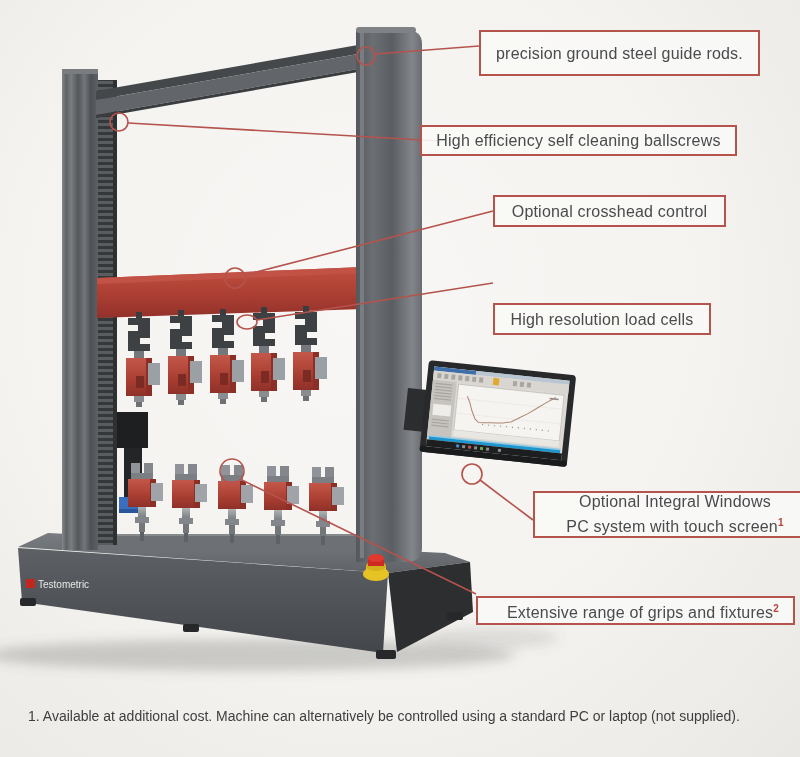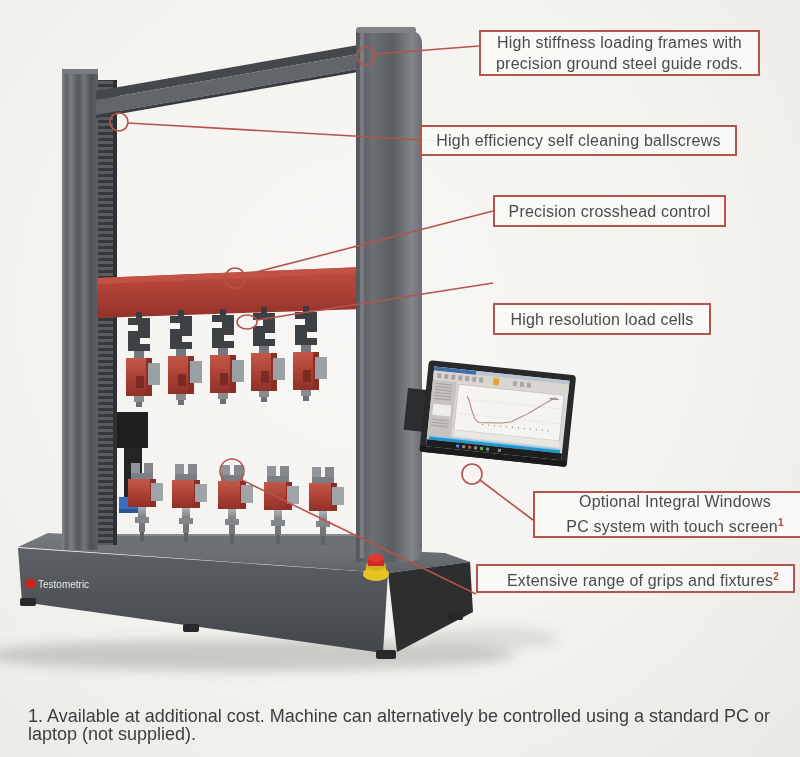--- a/index.html
+++ b/index.html
@@ -22,24 +22,24 @@
   }
   .cl-line{white-space:nowrap;}
   .cl-line:empty{display:none;}
   .cl-sup{color:#b5423c;font-size:10px;vertical-align:super;font-weight:bold;}
   .cl-sup:empty{display:none;}
   #c1{left:479px;top:30px;width:281px;height:46px;}
   #c2{left:420px;top:125px;width:317px;height:31px;}
   #c3{left:493px;top:195px;width:233px;height:32px;}
   #c4{left:493px;top:267px;width:218px;height:32px;margin-top:36px;}
   #c5{left:533px;top:491px;width:284px;height:47px;}
-  #c6{left:476px;top:564px;width:319px;height:29px;padding-left:23px;}
+  #c6{left:476px;top:596px;width:319px;height:29px;padding-left:23px;}
   .footnotes{
     position:absolute;left:28px;top:707px;width:750px;
-    font-size:18px;line-height:18px;color:#3e3e3e;
+    font-size:14px;line-height:18px;color:#3e3e3e;
   }
 </style>
 </head>
 <body>
 
 <div class="scene">
 
 <svg class="layer" width="800" height="757" viewBox="0 0 800 757">
   <defs>
     <linearGradient id="colGradL" x1="0" y1="0" x2="1" y2="0">
@@ -290,31 +290,30 @@
     <line x1="375" y1="54" x2="479" y2="46"></line>
     <line x1="128" y1="123" x2="440" y2="141"></line>
     <line x1="245" y1="275" x2="493" y2="211"></line>
     <line x1="257" y1="320" x2="493" y2="283"></line>
     <line x1="480" y1="480" x2="533" y2="520"></line>
     <line x1="242" y1="480" x2="476" y2="594"></line>
   </g>
 </svg>
 
 <div class="callout" id="c1">
-  <div class="cl-line"><span>High stiffness loading frames with</span></div>
   <div class="cl-line"><span>precision ground steel guide rods.</span></div>
 </div>
 
 <div class="callout" id="c2">
   <div class="cl-line"><span>High efficiency self cleaning ballscrews</span></div>
   <div class="cl-line"><span></span></div>
 </div>
 
 <div class="callout" id="c3">
-  <div class="cl-line"><span>Precision crosshead control</span></div>
+  <div class="cl-line"><span>Optional crosshead control</span></div>
   <div class="cl-line"><span></span></div>
 </div>
 
 <div class="callout" id="c4">
   <div class="cl-line"><span>High resolution load cells</span></div>
   <div class="cl-line"><span></span></div>
 </div>
 
 <div class="callout" id="c5">
   <div class="cl-line"><span>Optional Integral Windows</span></div>

